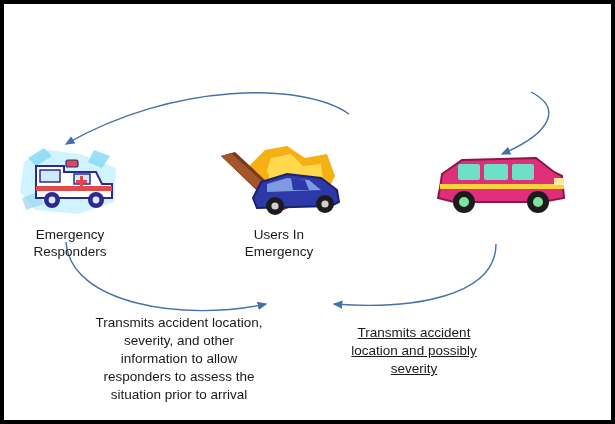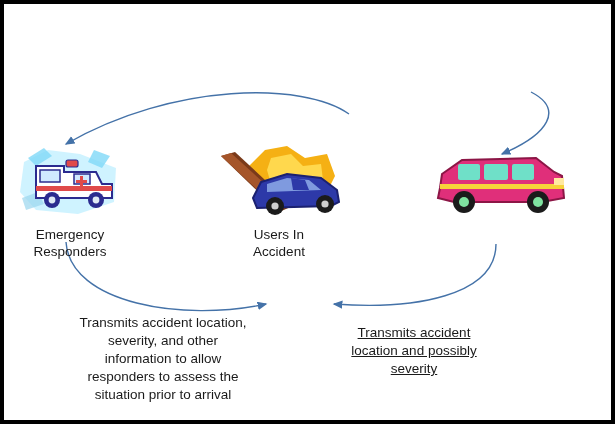--- a/index.html
+++ b/index.html
@@ -121,26 +121,26 @@
       <circle cx="32" cy="54" r="5" fill="#7fe3a0"></circle>
       <circle cx="106" cy="54" r="11" fill="#1b1b1b"></circle>
       <circle cx="106" cy="54" r="5" fill="#7fe3a0"></circle>
     </svg>
   </div>
 
   <div class="label node-label" style="left:6px; top:222px; width:120px;">Emergency
 Responders</div>
 
   <div class="label node-label" style="left:215px; top:222px; width:120px;">Users In
-Accident</div>
+Emergency</div>
 
 
 
 
-  <div class="label annot" style="left:51px; top:310px; width:216px;text-align:center;">Transmits accident location,
+  <div class="label annot" style="left:67px; top:310px; width:216px;text-align:center;">Transmits accident location,
 severity, and other
 information to allow
 responders to assess the
 situation prior to arrival</div>
 
   <div class="label annot" style="left:322px; top:320px; width:176px;text-decoration:underline;">Transmits accident
 location and possibly
 severity</div>
 
 </div>

